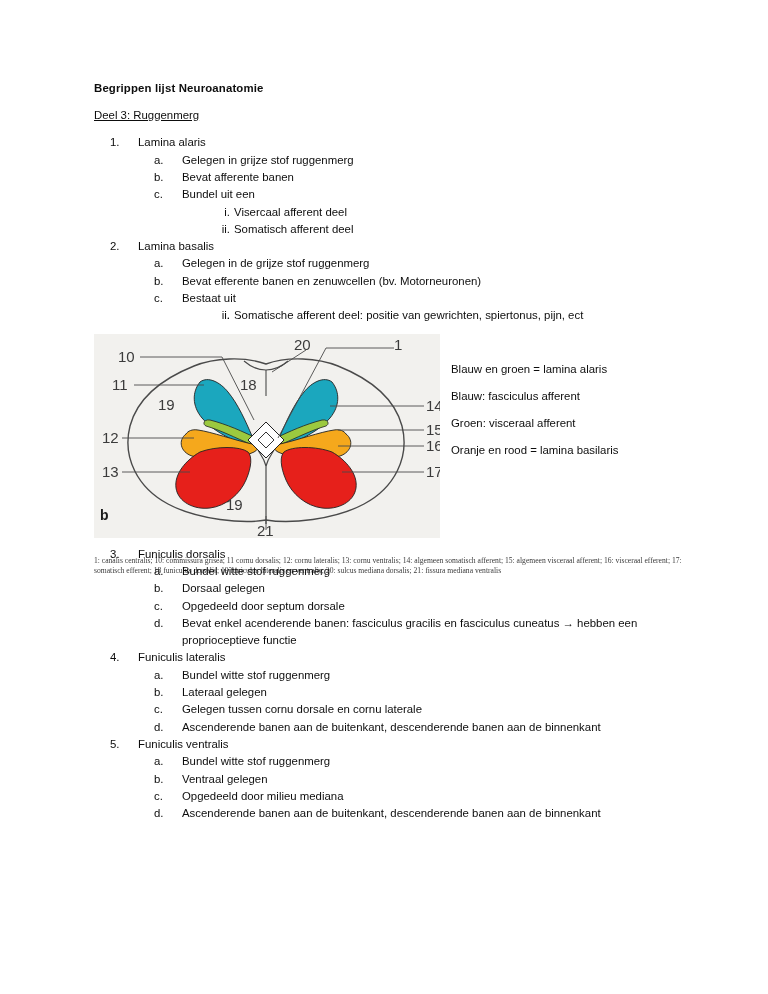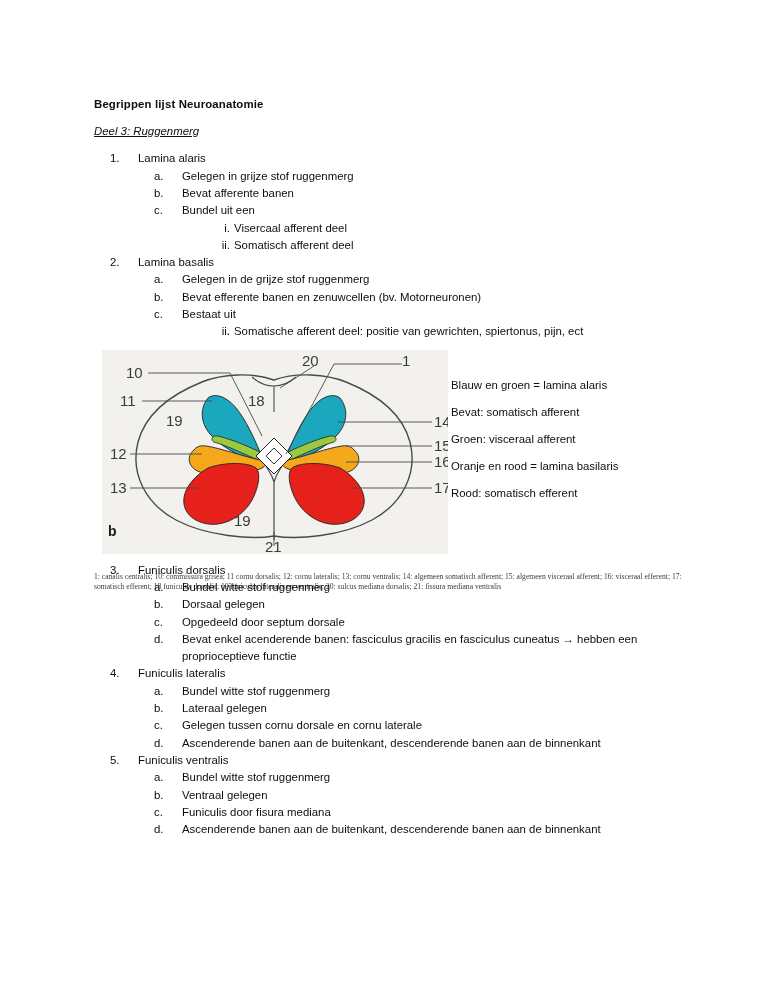--- a/index.html
+++ b/index.html
@@ -27,26 +27,25 @@
     left: 94px;
     top: 82px;
     width: 600px;
   }
 
   
   .doc-title {
     font-size: 11.4px;
     font-weight: bold;
     letter-spacing: 0.15px;
-    margin: 16px 0 13px 0;
+    margin: 0 0 13px 0;
     line-height: 1.2;
   }
   .doc-subtitle {
     font-size: 11.4px;
-    font-style: italic;
     text-decoration: underline;
     margin: 0 0 12px 0;
     line-height: 1.2;
   }
 
   
   ol.lvl1 {
     list-style: none;
     margin: 0;
     padding: 0;
@@ -104,21 +103,21 @@
   .txt { display: inline; }
 
   
   .figure-block {
     position: relative;
     margin-top: 9px;
     height: 212px;
   }
   .figure-img {
     position: absolute;
-    left: 8px;
+    left: 0px;
     top: 0px;
     width: 346px;
     height: 204px;
     background: #f2f1ee;
     overflow: hidden;
   }
   .figure-img svg { display: block; }
 
   .legend {
     position: absolute;
@@ -310,24 +309,23 @@
             <text x="64" y="76">19</text>
             <text x="132" y="176">19</text>
             <text x="163" y="202">21</text>
           </g>
           <text x="6" y="186" font-family="Liberation Sans, sans-serif" font-size="14" font-weight="bold" fill="#1b1b1b">b</text>
         </svg>
       </div>
 
       <div class="legend">
         <div>Blauw en groen = lamina alaris</div>
-        <div>Bevat: somatisch afferent</div>
+        <div>Blauw: fasciculus afferent</div>
         <div>Groen: visceraal afferent</div>
         <div>Oranje en rood = lamina basilaris</div>
-        <div>Rood: somatisch efferent</div>
       </div>
 
       <div class="caption">1: canalis centralis; 10: commissura grisea; 11 cornu dorsalis; 12: cornu lateralis; 13: cornu ventralis; 14: algemeen somatisch afferent; 15: algemeen visceraal afferent; 16: visceraal efferent; 17: somatisch efferent; 18 funiculus dorsalis; 19 funiculus lateralis en ventralis; 20: sulcus mediana dorsalis; 21: fissura mediana ventralis</div>
     </div>
 
     <ol class="lvl1 after-figure">
 
       <li>
         <span class="marker">3.</span>
         <span class="txt">Funiculis dorsalis</span>
@@ -381,21 +379,21 @@
           <li>
             <span class="marker">a.</span>
             <span class="txt">Bundel witte stof ruggenmerg</span>
           </li>
           <li>
             <span class="marker">b.</span>
             <span class="txt">Ventraal gelegen</span>
           </li>
           <li>
             <span class="marker">c.</span>
-            <span class="txt">Funiculis door fisura mediana</span>
+            <span class="txt">Opgedeeld door milieu mediana</span>
           </li>
           <li>
             <span class="marker">d.</span>
             <span class="txt">Ascenderende banen aan de buitenkant, descenderende banen aan de binnenkant</span>
           </li>
         </ol>
       </li>
     </ol>
 
   </div>

